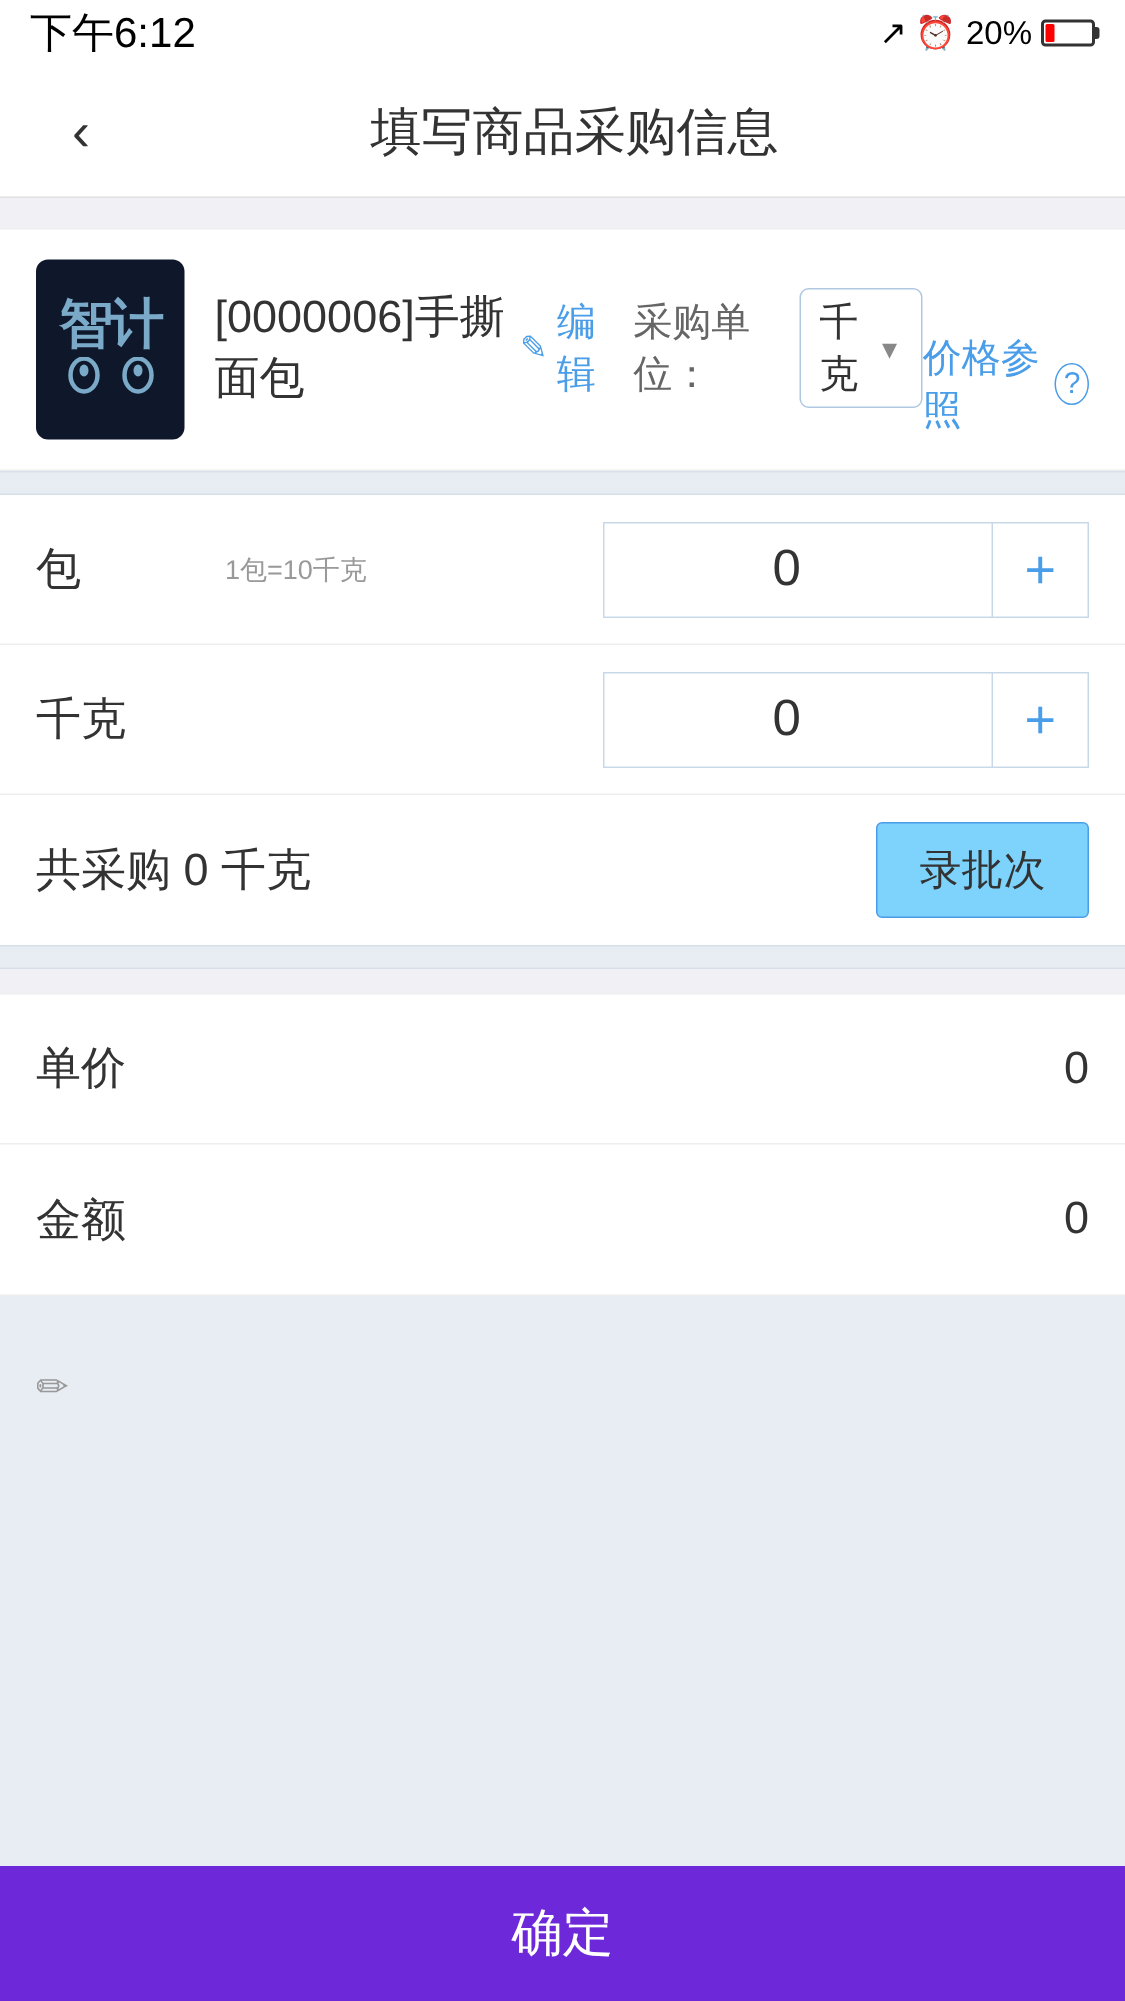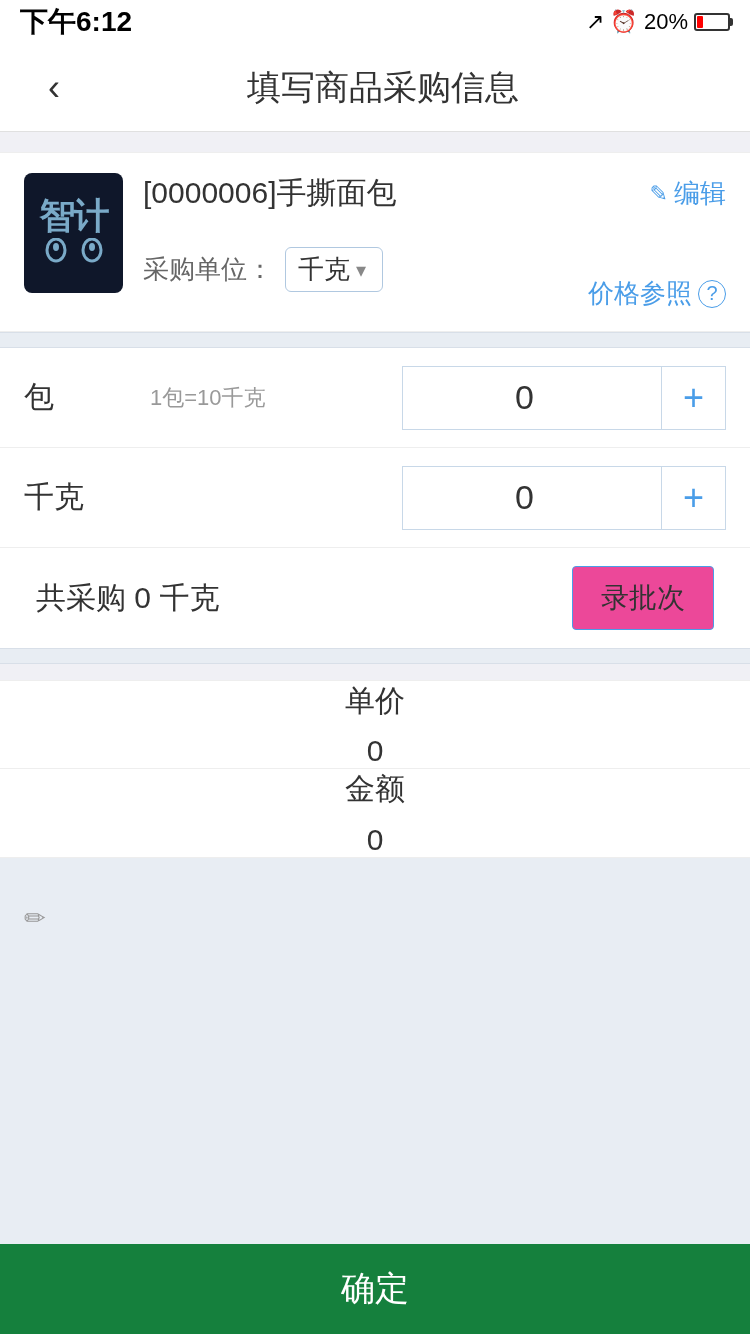--- a/index.html
+++ b/index.html
@@ -18,21 +18,21 @@
       height: 44px;
       background: #fff;
       display: flex;
       align-items: center;
       justify-content: space-between;
       padding: 0 20px;
       font-size: 24px;
       color: #000;
     }
     .status-left { display: flex; align-items: center; gap: 8px; }
-    .status-center { font-size: 28px; font-weight: 700; }
+    .status-center { font-size: 28px; font-weight: 400; }
     .status-right { display: flex; align-items: center; gap: 6px; font-size: 22px; }
     .battery-icon {
       display: inline-flex; align-items: center;
       border: 2px solid #333; border-radius: 3px; padding: 1px;
       width: 36px; height: 18px; position: relative;
     }
     .battery-icon::after {
       content: '';
       position: absolute; right: -5px; top: 50%; transform: translateY(-50%);
       width: 3px; height: 8px; background: #333; border-radius: 0 2px 2px 0;
@@ -86,21 +86,21 @@
     }
     .product-thumb-inner {
       color: #8aabcc;
       font-size: 48px;
       font-weight: bold;
       display: flex; flex-direction: column; align-items: center;
       line-height: 1;
     }
     .product-info {
       flex: 1;
-      display: flex; flex-direction: column; gap: 14px; justify-content: center;
+      display: flex; flex-direction: row; gap: 14px; justify-content: center;
     }
     .product-header {
       display: flex; align-items: center; justify-content: space-between;
     }
     .product-name {
       font-size: 30px; color: #333; font-weight: 500;
     }
     .edit-btn {
       display: flex; align-items: center; gap: 6px;
       color: #4a9de8; font-size: 26px; cursor: pointer;
@@ -142,21 +142,21 @@
       display: flex; align-items: center;
       padding: 0 24px;
       height: 100px;
       border-bottom: 1px solid #eee;
     }
     .input-label {
       font-size: 30px; color: #333;
       min-width: 120px;
     }
     .input-sub {
-      font-size: 22px; color: #999; margin-left: 6px;
+      font-size: 18px; color: #999; margin-left: 6px;
     }
     .input-control {
       flex: 1; display: flex; align-items: center; justify-content: flex-end; gap: 0;
     }
     .num-input {
       width: 260px; height: 64px;
       border: 1px solid #c8d8e8;
       text-align: center;
       font-size: 34px; color: #333;
       background: #fff;
@@ -169,48 +169,47 @@
       border-left: none;
       display: flex; align-items: center; justify-content: center;
       cursor: pointer;
       color: #4a9de8; font-size: 36px; font-weight: 300;
     }
 
     
     .summary-row {
       background: #fff;
       display: flex; align-items: center; justify-content: space-between;
-      padding: 0 36px;
+      padding: 0 24px;
       height: 100px;
     }
     .summary-text {
       font-size: 30px; color: #333;
     }
     .record-btn {
       border: 1px solid #4a9de8;
-      color: #333; background: #ec4899;
+      color: #333; background: #7dd3fc;
       padding: 12px 28px;
       font-size: 28px;
       border-radius: 4px;
       cursor: pointer;
     }
 
     
     .info-section {
       background: #fff;
       margin-top: 16px;
       border-top: 1px solid #eee;
       border-bottom: 1px solid #eee;
     }
     .info-row {
       display: flex; align-items: center; justify-content: space-between;
       padding: 0 24px;
-      height: 88px;
+      height: 100px;
       border-bottom: 1px solid #eee;
-      flex-direction: column;
     }
     .info-row:last-child { border-bottom: none; }
     .info-label { font-size: 30px; color: #333; }
     .info-value { font-size: 30px; color: #333; }
 
     
     .remark-section {
       background: #e8edf3;
       margin-top: 0;
       padding: 28px 24px;
@@ -220,21 +219,21 @@
     .pencil-icon { color: #999; font-size: 26px; }
     .remark-placeholder { font-size: 28px; color: #aaa; }
 
     
     .content-area { min-height: 360px; background: #e8edf3; }
 
     
     .confirm-btn-wrap {
       position: fixed; bottom: 0; left: 0; width: 750px;
       height: 90px;
-      background: #15803d;
+      background: #6d28d9;
       display: flex; align-items: center; justify-content: center;
       cursor: pointer;
       z-index: 100;
     }
     .confirm-btn-text {
       color: #fff; font-size: 34px; font-weight: 500;
     }
   </style>
 </head>
 <body>

